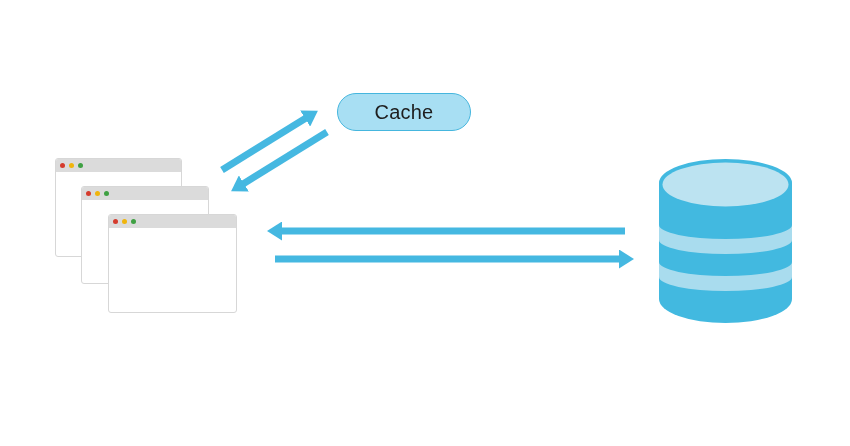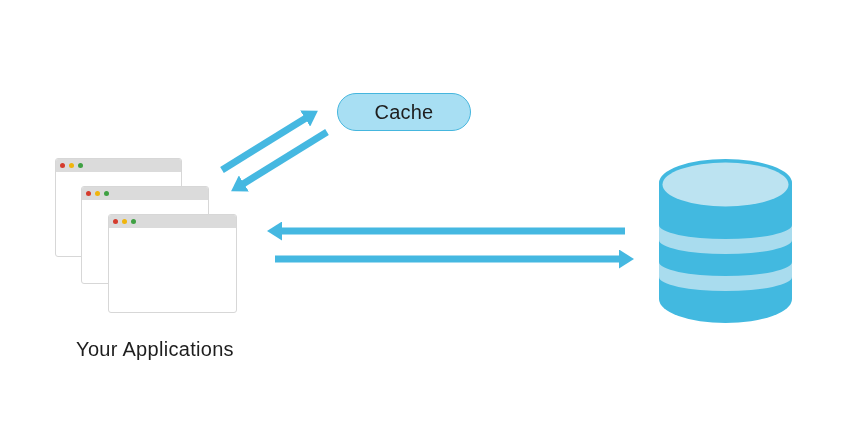--- a/index.html
+++ b/index.html
@@ -133,15 +133,14 @@
       <path d="M659,262 A66.5,14 0 0 0 792,262 L792,277 A66.5,14 0 0 1 659,277 Z" fill="#a9dcee"></path>
       <ellipse cx="725.5" cy="183" rx="66.5" ry="24" fill="#42b9e0"></ellipse>
       <ellipse cx="725.5" cy="184.5" rx="63" ry="22" fill="#bce3f1"></ellipse>
     </g>
   </svg>
 
   <div class="cache-pill">
     <span>Cache</span>
   </div>
 
-  <div class="node-label apps-label">Your Applications</div>
 
 </div>
 
 </body></html>

